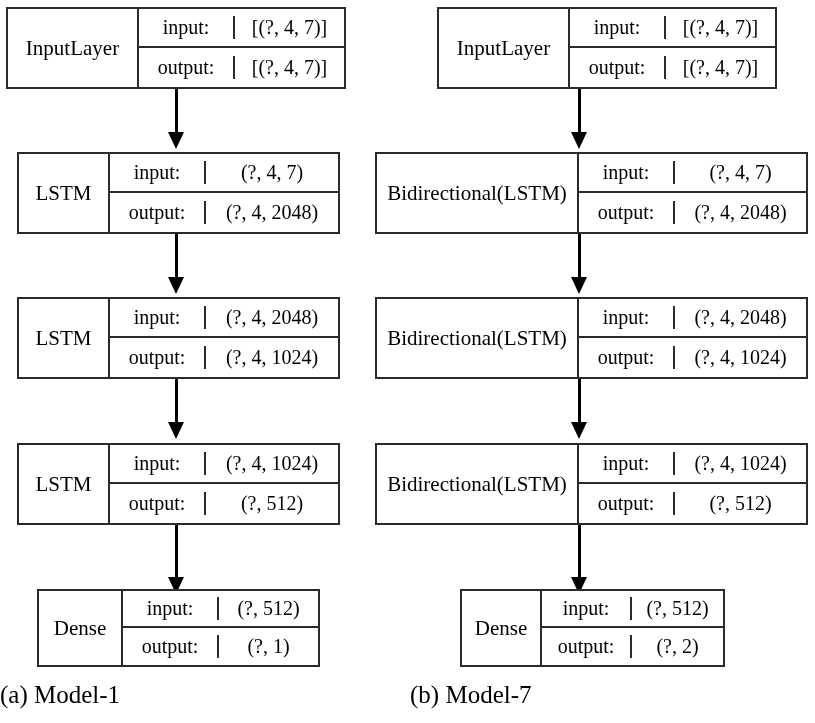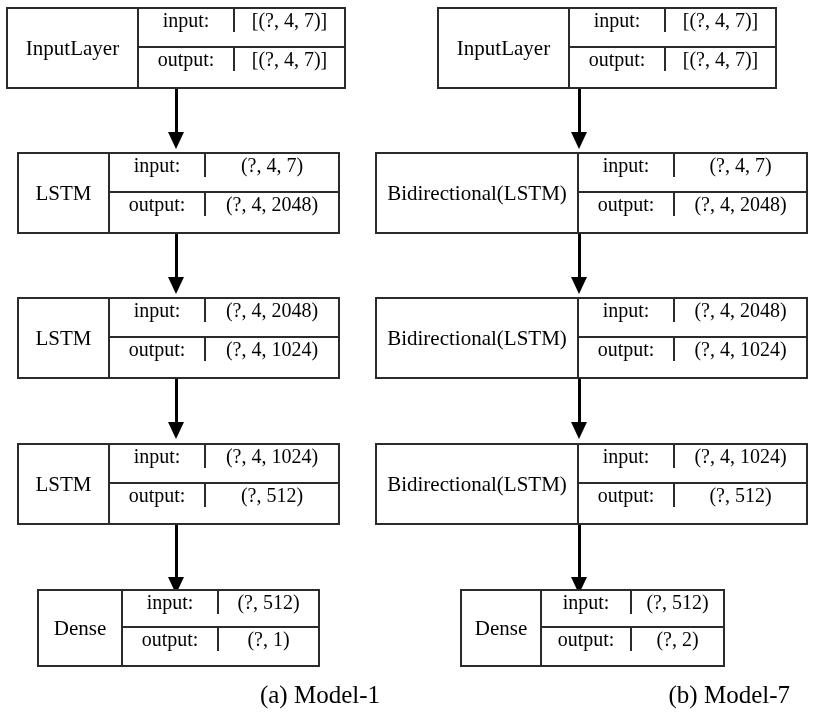--- a/index.html
+++ b/index.html
@@ -47,21 +47,21 @@
     box-sizing: border-box;
     display: flex;
     flex-direction: column;
     flex: 1 1 auto;
   }
   .node .io-row {
     box-sizing: border-box;
     display: flex;
     flex-direction: row;
     flex: 1 1 50%;
-    align-items: flex-start;
+    align-items: center;
   }
   .node .io-row.top {
     border-bottom: 2px solid #2b2b2b;
   }
   .node .io-label {
     box-sizing: border-box;
     display: flex;
     align-items: center;
     justify-content: center;
     border-right: 2px solid #2b2b2b;
@@ -98,21 +98,21 @@
     width: 0;
     height: 0;
     border-left: 8.5px solid transparent;
     border-right: 8.5px solid transparent;
     border-top: 17px solid #000000;
   }
 
   
   .caption {
     position: absolute;
-    text-align: right;
+    text-align: left;
     font-size: 25px;
     white-space: nowrap;
   }
 </style>
 </head>
 <body>
 
 <div id="canvas">
 
   <div class="node" style="left:6px; top:7px; width:340px; height:82px;">

